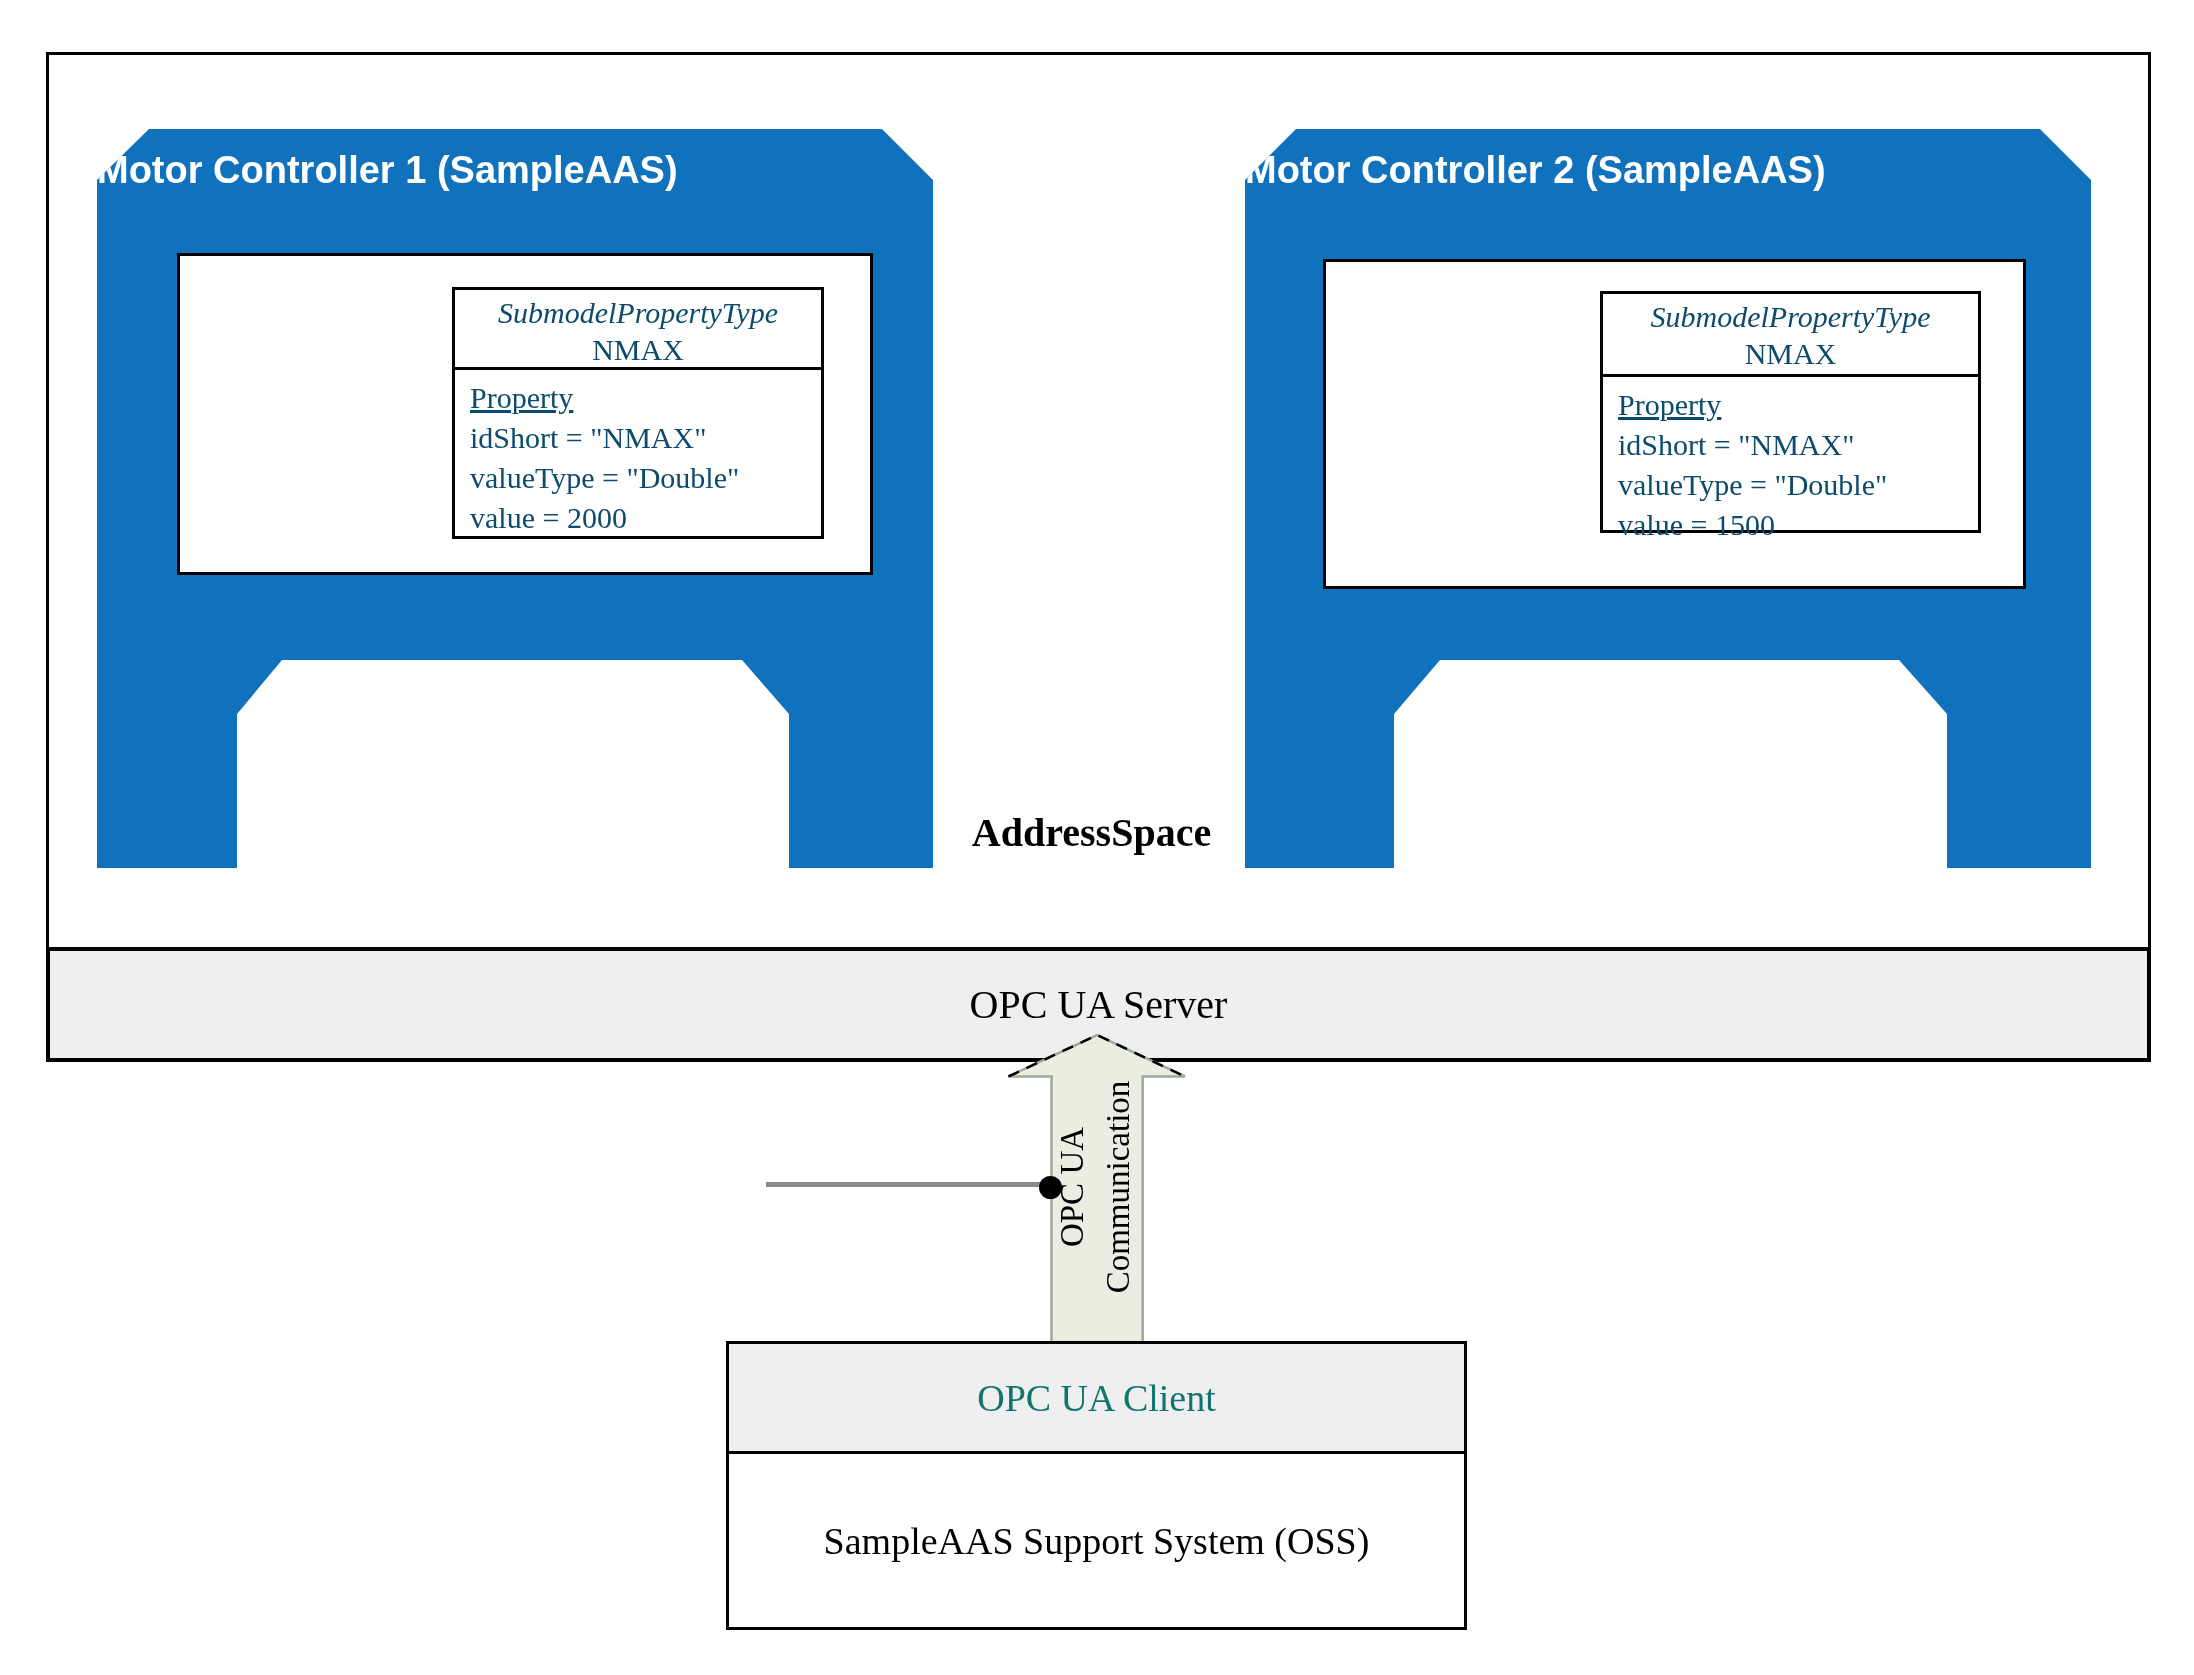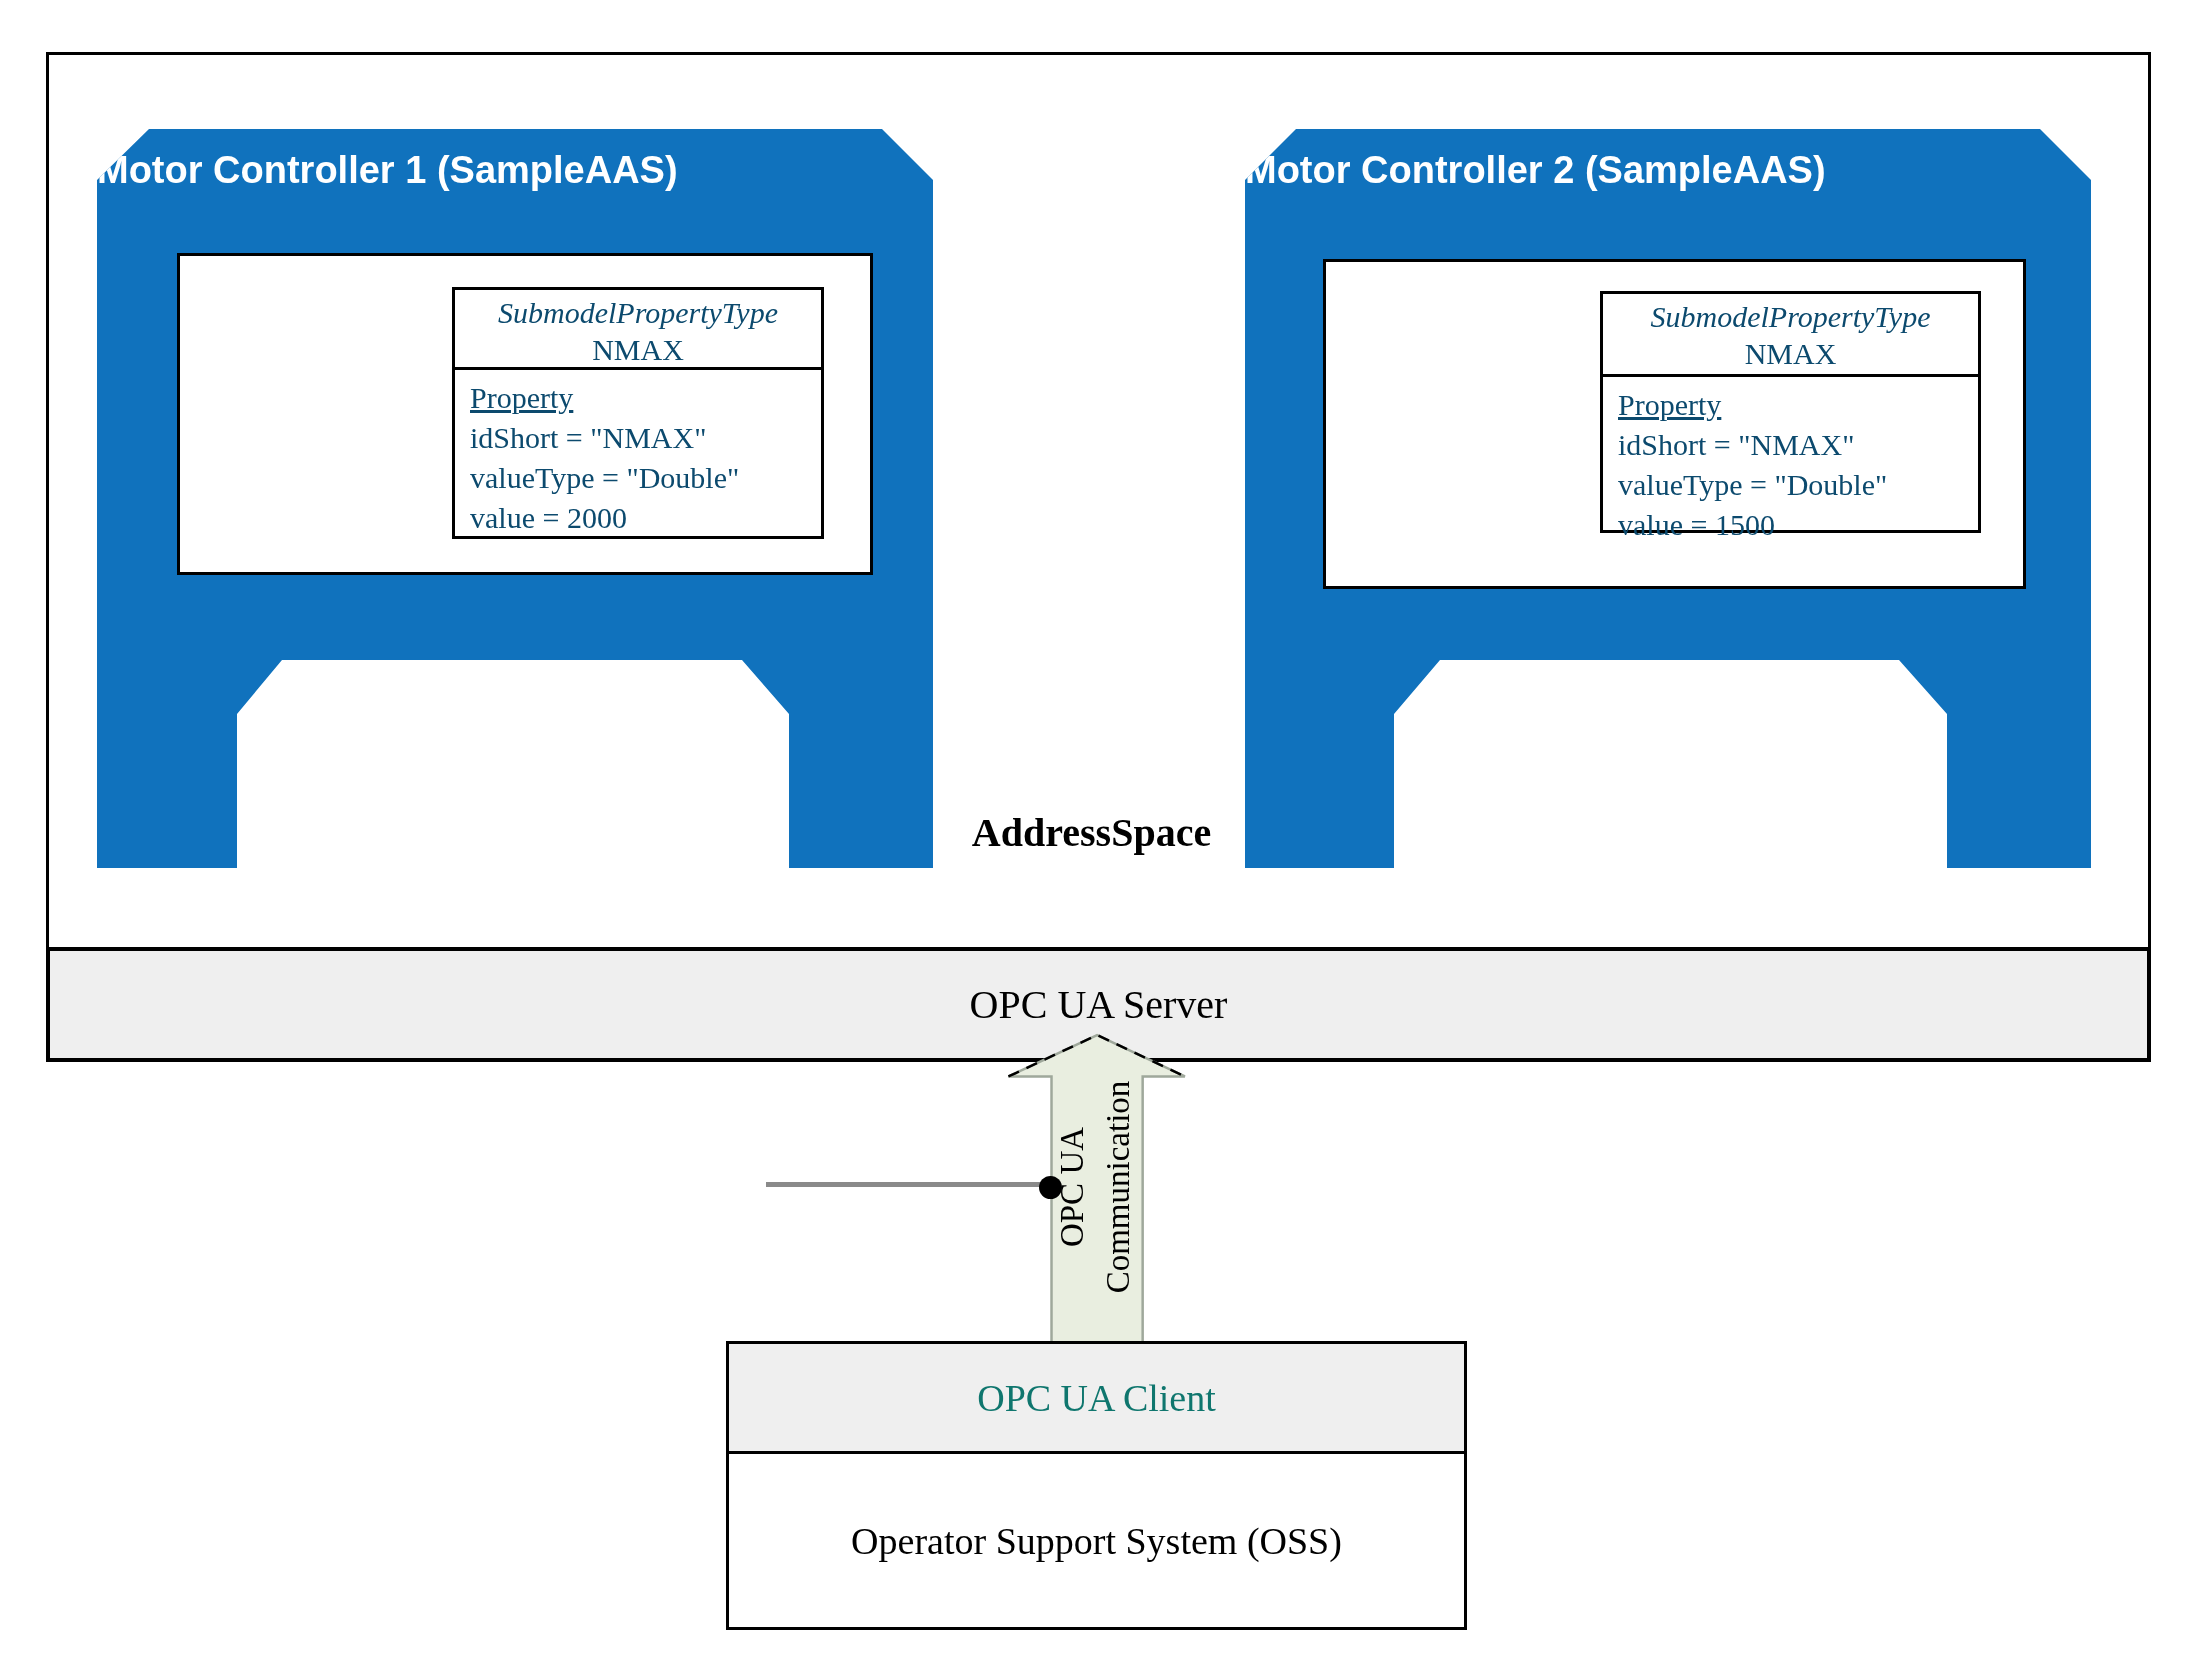--- a/index.html
+++ b/index.html
@@ -160,17 +160,17 @@
   </div>
 
   <div class="abs connector-line"></div>
   <div class="abs connector-dot"></div>
 
   <div class="abs client-box">
     <span>OPC UA Client</span>
   </div>
 
   <div class="abs oss-box">
-    <span>Operator Support System (OSS)</span>
+    <span>SampleAAS Support System (OSS)</span>
   </div>
 
 </div>
 
 
 </body></html>

